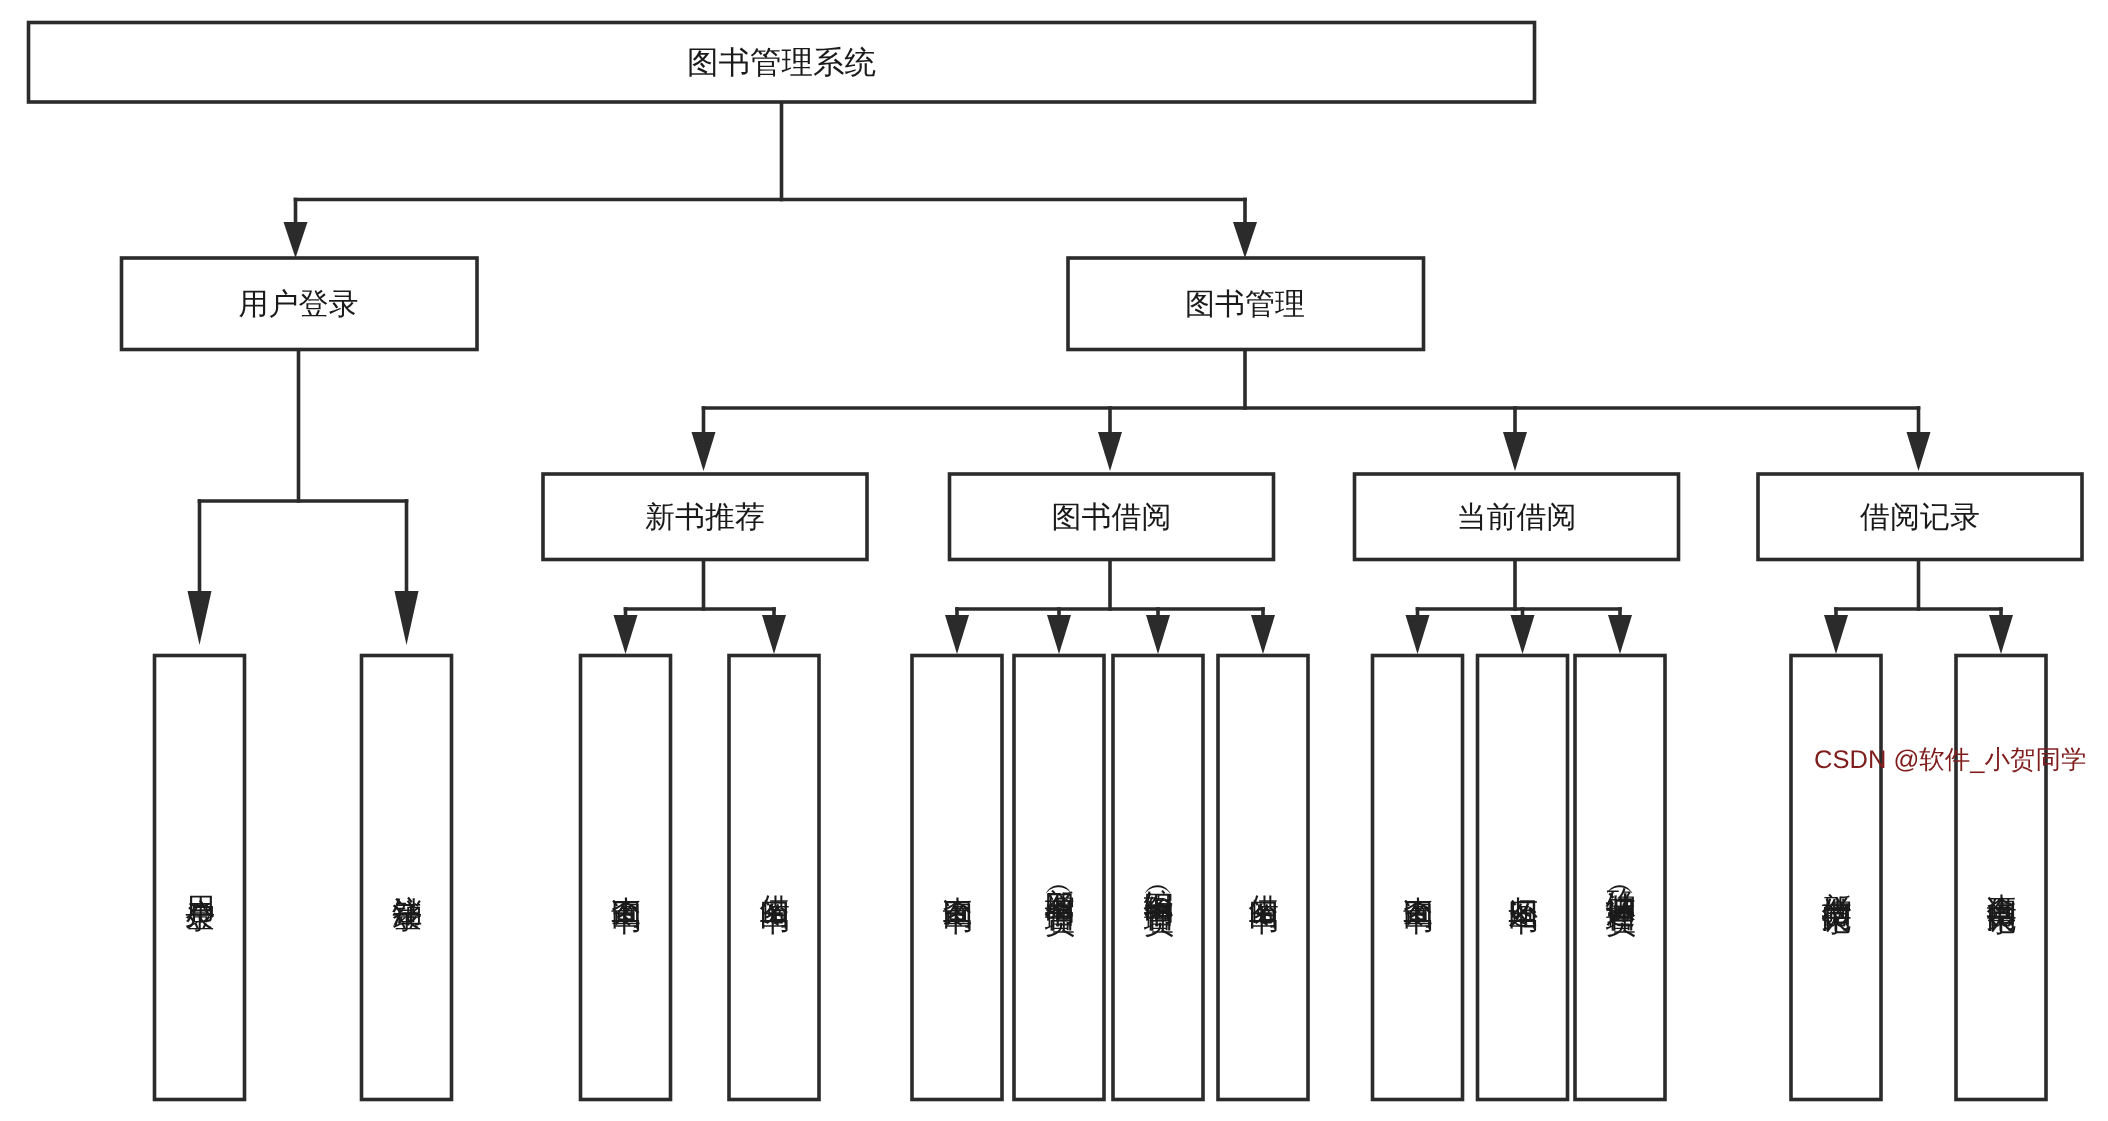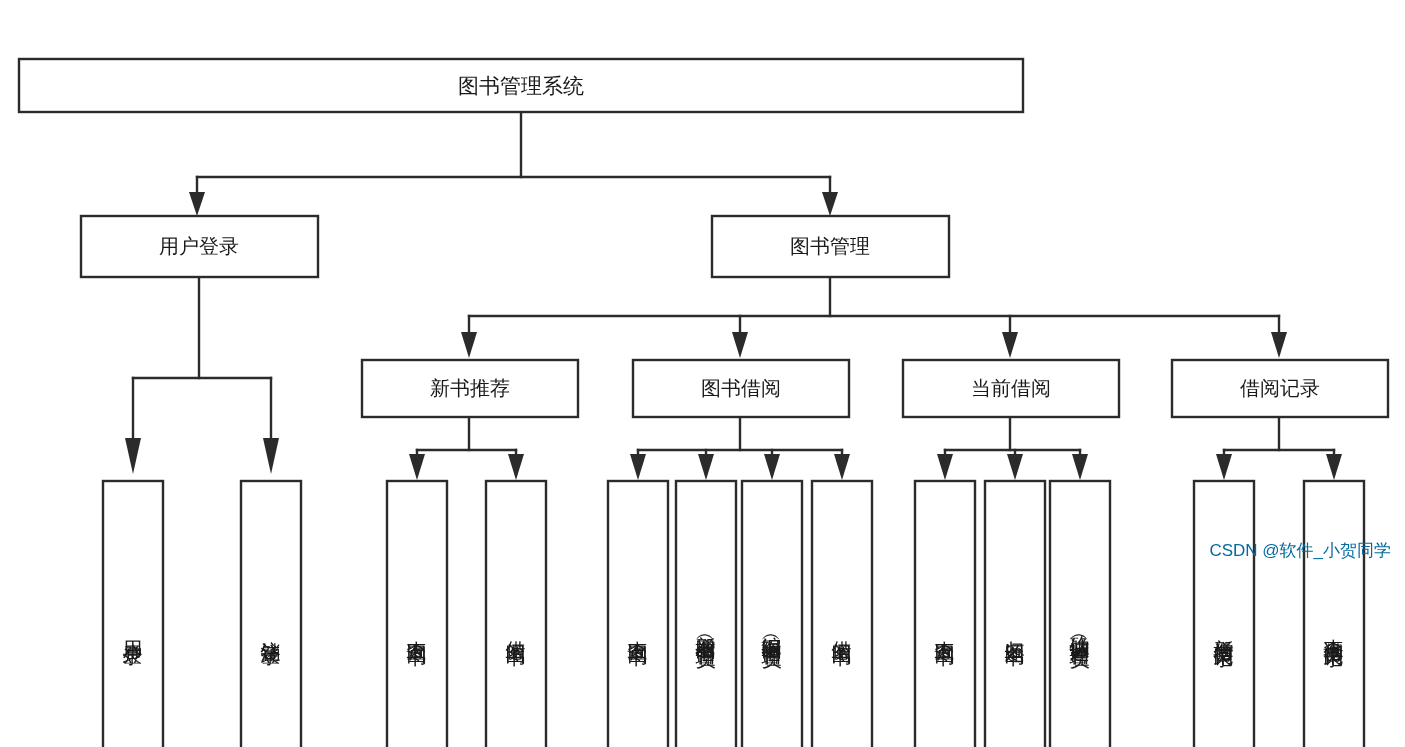--- a/index.html
+++ b/index.html
@@ -10,21 +10,20 @@
   body {
     width: 1405px;
     height: 747px;
     font-family: "Liberation Sans", "DejaVu Sans", sans-serif;
     overflow: hidden;
   }
   #diagram-root {
     position: relative;
     width: 1405px;
     height: 524px;
-    margin-top: 44px;
   }
   svg.diagram {
     position: absolute;
     top: 0;
     left: 0;
     width: 1405px;
     height: 747px;
   }
   .node-box {
     fill: #ffffff;
@@ -65,21 +64,21 @@
     align-items: center;
     justify-content: center;
     pointer-events: none;
   }
   .watermark {
     position: absolute;
     right: 14px;
     bottom: 6px;
     font-family: "Liberation Sans", "DejaVu Sans", sans-serif;
     font-size: 17px;
-    color: #0369a1;
+    color: #7f1d1d;
     white-space: nowrap;
   }
 </style>
 </head>
 <body>
 
 <div id="diagram-root">
 
   <svg class="diagram" viewBox="0 0 1405 747">
     <defs>

